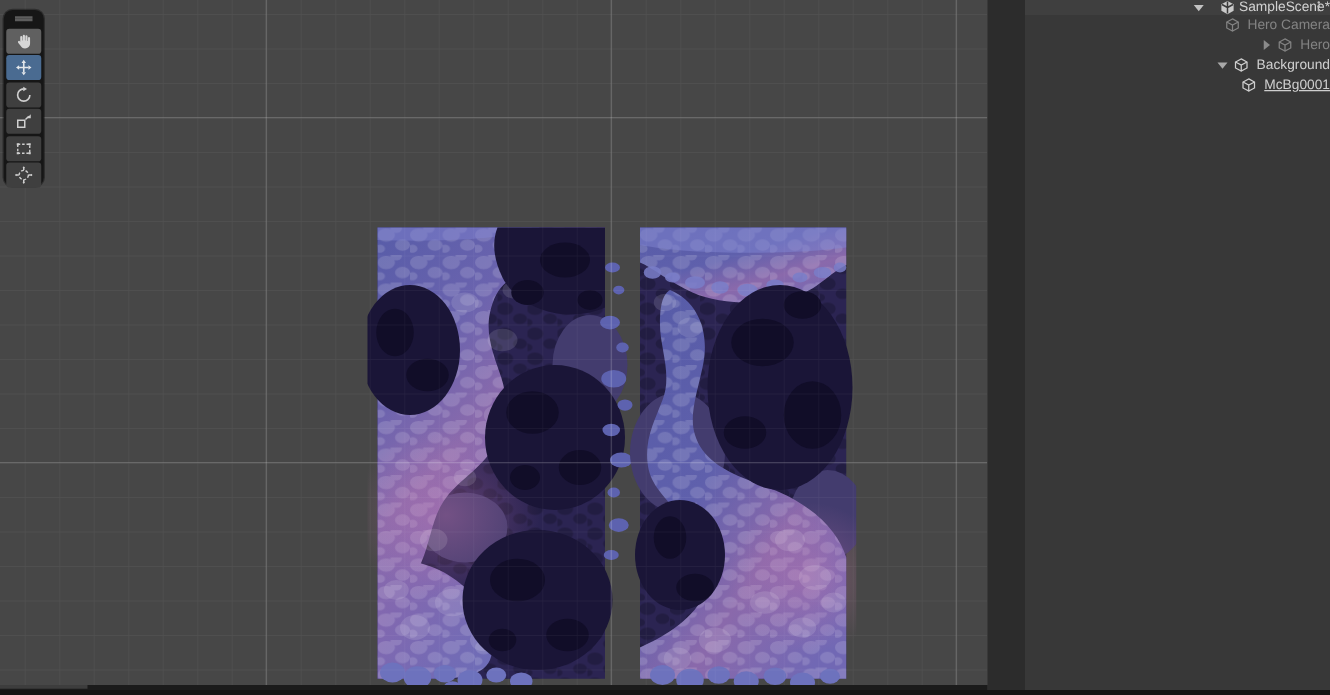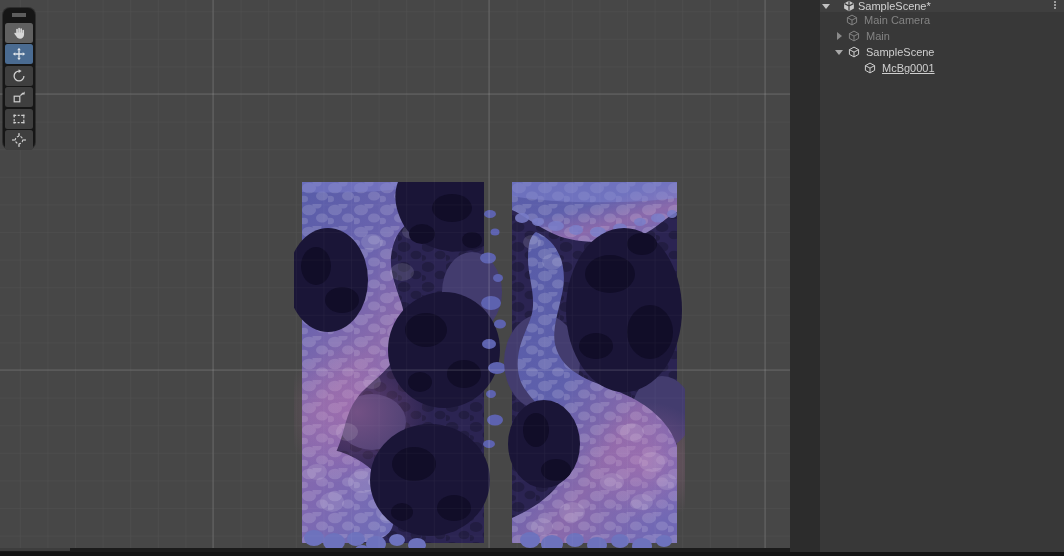--- a/index.html
+++ b/index.html
@@ -33,21 +33,21 @@
 
   
   .bottom-bar-left{position:absolute;left:0;top:548px;width:790px;height:8px;background:#1b1b1b;}
   .bottom-notch{position:absolute;left:0;top:548px;width:70px;height:3px;background:#3d3d3d;}
   .bottom-strip{position:absolute;left:0;top:552px;width:1064px;height:4px;background:#141414;}
 
   
   .right-panel{position:absolute;left:790px;top:0;width:274px;height:552px;}
   .gutter{position:absolute;left:0;top:0;width:30px;height:100%;background:#2c2c2c;}
   .tree{position:absolute;left:30px;top:0;width:244px;height:100%;background:#383838;color:#cfcfcf;font-size:11px;}
-  .row{height:16px;display:flex;align-items:center;white-space:nowrap;cursor:default;}
+  .row{height:16px;display:flex;align-items:center;white-space:nowrap;cursor:default;justify-content:flex-end;}
   .row.scene-row{height:12px;background:#3f3f3f;position:relative;}
   .row.dim{color:#838383;}
   .row .label{margin-left:6px;}
   .scene-row .label{margin-left:3px;color:#d2d2d2;}
   .tri{width:8px;height:8px;flex:none;display:flex;align-items:center;justify-content:center;}
   .tri-down{width:0;height:0;border-left:4px solid transparent;border-right:4px solid transparent;border-top:5px solid #c2c2c2;}
   .tri-down.soft{border-top-color:#a8a8a8;}
   .tri-right{width:0;height:0;border-top:4px solid transparent;border-bottom:4px solid transparent;border-left:5px solid #8a8a8a;}
   .obj-ico{flex:none;color:inherit;}
   .kebab{position:absolute;right:4px;top:1px;width:10px;height:10px;display:flex;flex-direction:column;align-items:center;justify-content:flex-start;gap:1px;}
@@ -314,41 +314,41 @@
           <i></i>
           <i></i>
           <i></i>
         </span>
     </div>
 
     <div class="row dim" style="padding-left:26px;">
       <svg class="obj-ico" width="12" height="12">
           <use href="#ico-cube"></use>
         </svg>
-      <span class="label">Main Camera</span>
+      <span class="label">Hero Camera</span>
     </div>
 
     <div class="row dim" style="padding-left:15px;">
       <span class="tri">
           <span class="tri-right"></span>
         </span>
       <svg class="obj-ico" width="12" height="12" style="margin-left:5px;">
           <use href="#ico-cube"></use>
         </svg>
-      <span class="label">Main</span>
+      <span class="label">Hero</span>
     </div>
 
     <div class="row" style="padding-left:15px;">
       <span class="tri">
           <span class="tri-down soft"></span>
         </span>
       <svg class="obj-ico" width="12" height="12" style="margin-left:5px;">
           <use href="#ico-cube"></use>
         </svg>
-      <span class="label">SampleScene</span>
+      <span class="label">Background</span>
     </div>
 
     <div class="row" style="padding-left:44px;text-decoration:underline;">
       <svg class="obj-ico" width="12" height="12">
           <use href="#ico-cube"></use>
         </svg>
       <span class="label">McBg0001</span>
     </div>
 
   </div>

